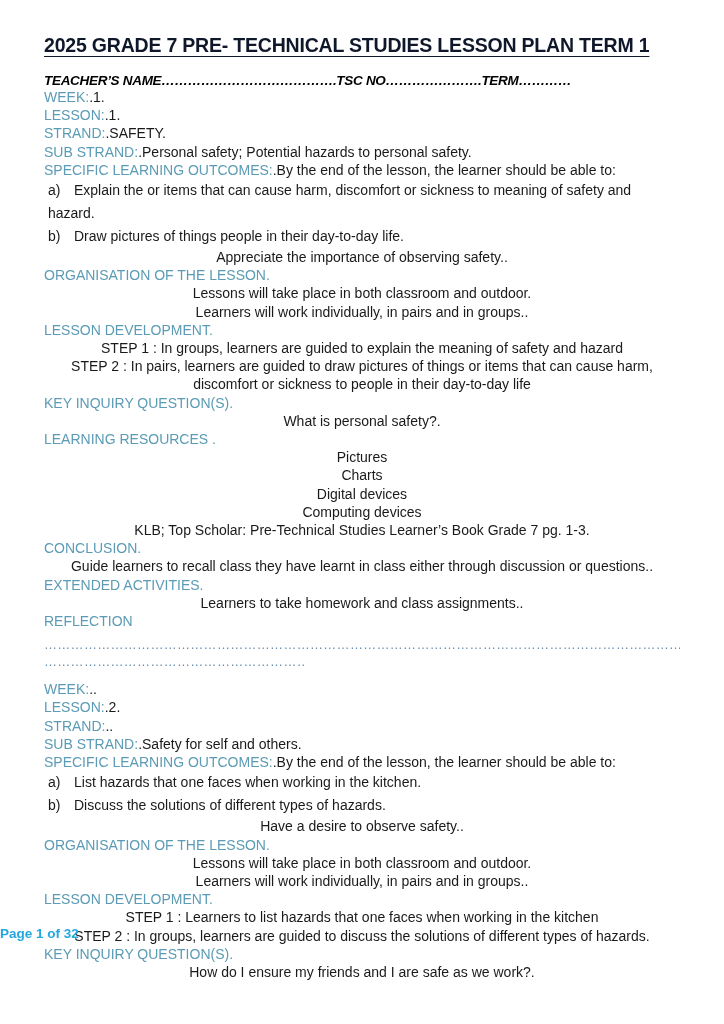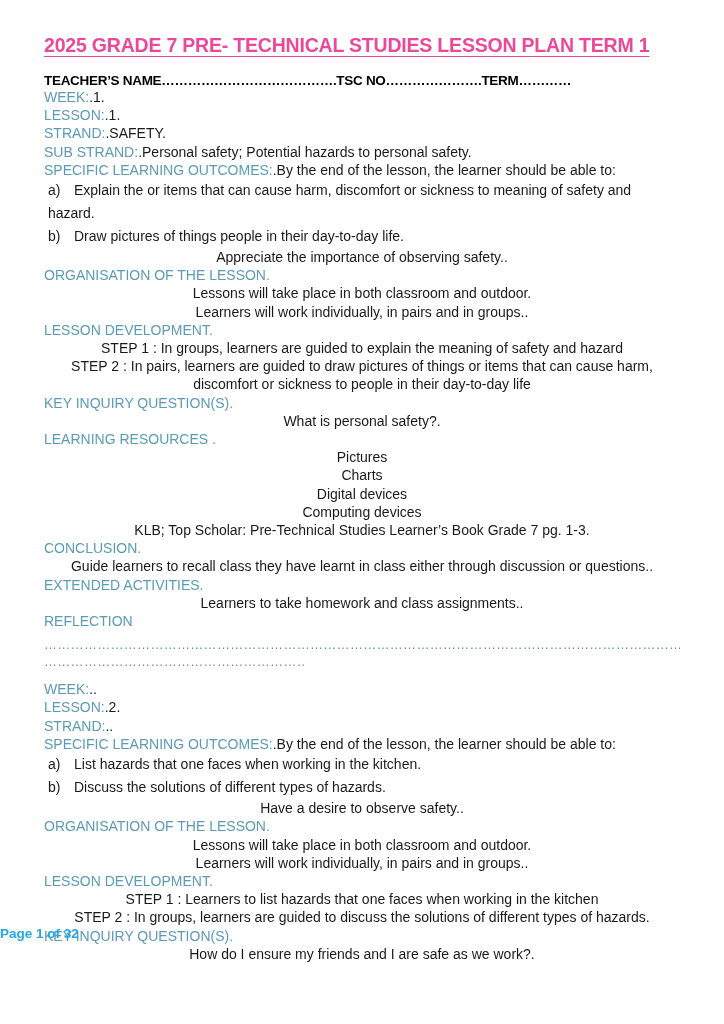--- a/index.html
+++ b/index.html
@@ -13,36 +13,37 @@
   .page {
     position: relative;
     width: 724px;
     height: 1024px;
     background: #ffffff;
     box-sizing: border-box;
     padding: 30px 44px 0 44px;
     overflow: hidden;
   }
   .doc-title {
-    color: #ec4899;
+    color: #0f172a;
     font-size: 19.5px;
     font-weight: bold;
     letter-spacing: -0.2px;
     text-decoration: underline;
     text-underline-offset: 4px;
     margin: 4px 0 0 0;
     white-space: nowrap;
   }
   .teacher-line {
     color: #000000;
     font-size: 13.5px;
     font-weight: bold;
     margin-top: 16px;
     letter-spacing: -0.3px;
     white-space: nowrap;
+    font-style: italic;
   }
   .body-block {
   }
   .line {
     font-size: 14px;
     line-height: 18.2px;
     color: #1a1a1a;
     white-space: pre-wrap;
   }
   .label {
@@ -152,20 +153,21 @@
   </div>
 
   <div>
 
     <div class="line"><span class="label">WEEK:</span><span>..</span></div>
 
     <div class="line"><span class="label">LESSON:</span><span>.2.</span></div>
 
     <div class="line"><span class="label">STRAND:</span><span>..</span></div>
 
+    <div class="line"><span class="label">SUB STRAND:</span><span>.Safety for self and others.</span></div>
 
     <div class="line"><span class="label">SPECIFIC LEARNING OUTCOMES:</span><span>.By the end of the lesson, the learner should be able to:</span></div>
 
     <div class="list-line"><span class="list-marker">a)</span><span>List hazards that one faces when working in the kitchen.</span></div>
 
     <div class="list-line"><span class="list-marker">b)</span><span>Discuss the solutions of different types of hazards.</span></div>
 
     <div class="wrap-line">Have a desire to observe safety..</div>
 
     <div class="label-only">ORGANISATION OF THE LESSON.</div>

